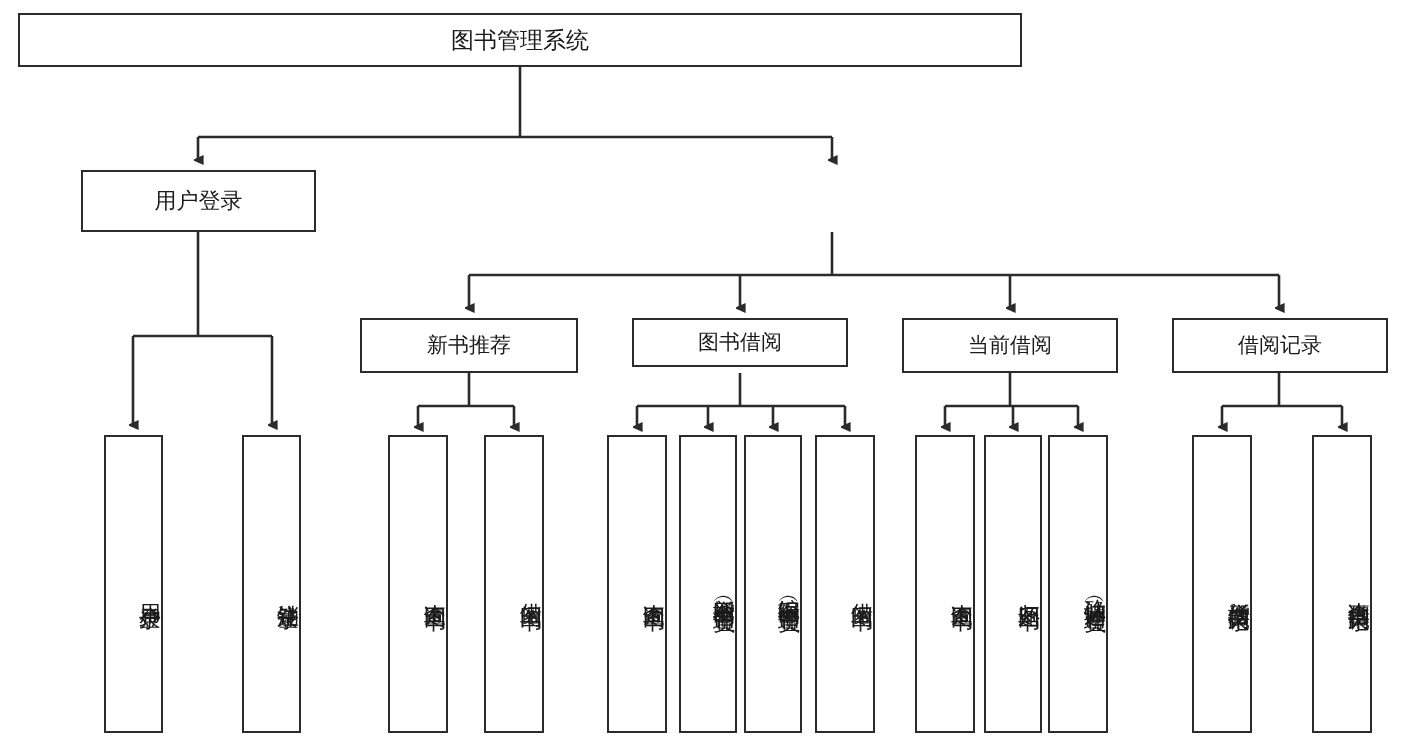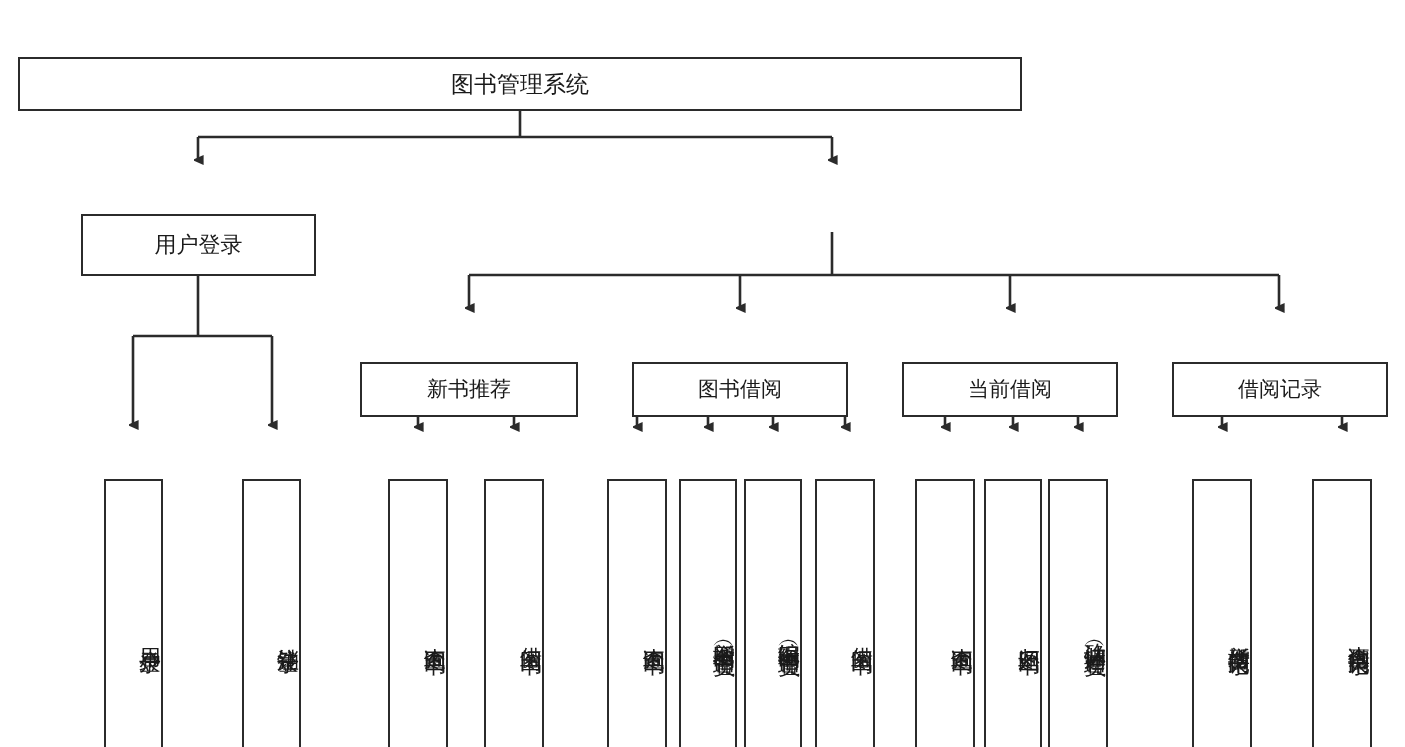--- a/index.html
+++ b/index.html
@@ -22,21 +22,20 @@
     position: absolute;
     box-sizing: border-box;
     border: 2px solid #2b2b2b;
     background: #ffffff;
     display: flex;
     align-items: center;
     justify-content: center;
     color: #1a1a1a;
     text-align: center;
     line-height: 1.25;
-    margin-top: 44px;
   }
   .node.root {
     font-size: 23px;
   }
   .node.lvl2 {
     font-size: 22px;
   }
   .node.lvl3 {
     font-size: 21px;
   }
@@ -132,21 +131,21 @@
     <span>图书管理系统</span>
   </div>
 
   <div class="node lvl2" style="left:81px; top:170px; width:235px; height:62px;">
     <span>用户登录</span>
   </div>
 
   <div class="node lvl3" style="left:360px; top:318px; width:218px; height:55px;">
     <span>新书推荐</span>
   </div>
-  <div class="node lvl3" style="left:632px; top:318px; width:216px; height:55px;">
+  <div class="node lvl3" style="left:632px; top:318px; width:216px; height:49px;">
     <span>图书借阅</span>
   </div>
   <div class="node lvl3" style="left:1172px; top:318px; width:216px; height:55px;">
     <span>借阅记录</span>
   </div>
   <div class="node lvl3" style="left:902px; top:318px; width:216px; height:55px;">
     <span>当前借阅</span>
   </div>
 
   <div class="node leaf" style="left:104px; top:435px; width:59px; height:298px;">

